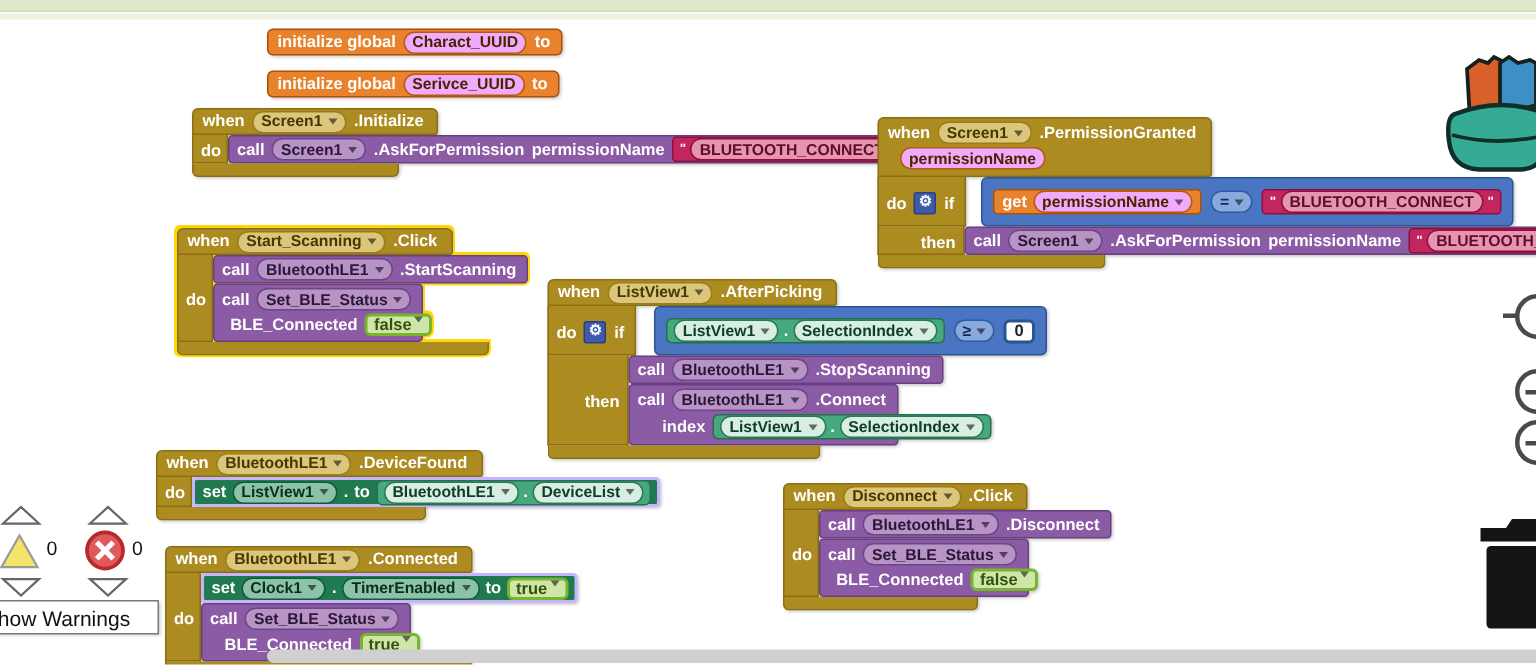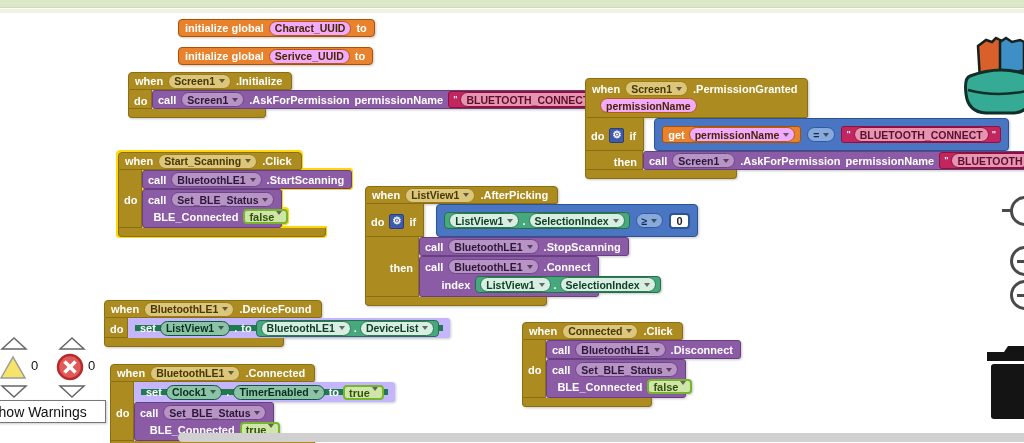--- a/index.html
+++ b/index.html
@@ -25,21 +25,21 @@
   .spine.narrow{width:24px;padding:3px 0 0 5px}
   .spine.thencol{justify-content:flex-end;padding-right:5px}
   .foot{background:#ac8b20;border:1px solid #8a6f12;border-top:none;height:9px;
       border-radius:0 0 4px 4px;box-sizing:border-box}
   .stack{display:flex;flex-direction:column;align-items:flex-start}
   .pcall{background:#8c5ba6;border:1px solid #67417f;border-radius:3px;color:#fff;display:flex;
       align-items:center;gap:5px;padding:1px 7px 1px 5px;height:19px;box-sizing:border-box;white-space:nowrap}
   .pcall.multi{flex-direction:column;align-items:stretch;height:auto;gap:2px;padding:2px 7px 3px 5px}
   .prow{display:flex;align-items:center;gap:5px}
   .prow.right{justify-content:flex-end}
-  .setblk{background:#1f7a4f;border:7px solid #c4b5fd;border-radius:3px;color:#fff;display:flex;
+  .setblk{background:#1f7a4f;border:2px solid #c4b5fd;border-radius:3px;color:#fff;display:flex;
       align-items:center;gap:4px;padding:1px 4px 1px 5px;height:20px;box-sizing:border-box;white-space:nowrap}
   .getblk{background:#47a87e;border:1px solid #276e4e;border-radius:4px;color:#fff;display:flex;
       align-items:center;gap:3px;padding:1px 4px;height:17px;box-sizing:border-box;white-space:nowrap}
   .mathblk{background:#4a75c2;border:1px solid #2b5492;border-radius:4px;color:#fff;display:flex;
       align-items:center;gap:6px;padding:2px 7px;height:33px;box-sizing:border-box;white-space:nowrap}
   .numblk{background:#fff;border:2px solid #2b5492;border-radius:4px;color:#222;padding:0 5px;
       height:16px;line-height:12px;display:flex;align-items:center;box-sizing:border-box}
   .txtblk{background:#c2265f;border:1px solid #8f1040;border-radius:3px;color:#fff;display:flex;
       align-items:center;gap:3px;padding:1px 4px;height:17px;box-sizing:border-box;white-space:nowrap}
   .txtblk::before,.txtblk::after{content:'"';font-size:9px;line-height:9px;opacity:.95}
@@ -362,21 +362,21 @@
         </div>
       </div>
     </div>
     <div class="foot" style="width:180px"></div>
   </div>
 
   <div class="ev" style="left:522px;top:322px">
     <div class="head">
       <span class="kw">when</span>
       <span class="pill p-gold">
-          <span>Connected</span>
+          <span>Disconnect</span>
           <i class="dd"></i>
         </span>
       <span class="kw">.Click</span>
     </div>
     <div class="bodyrow">
       <div class="spine narrow">
           <span class="kw">do</span>
         </div>
       <div class="stack">
         <div class="pcall">

